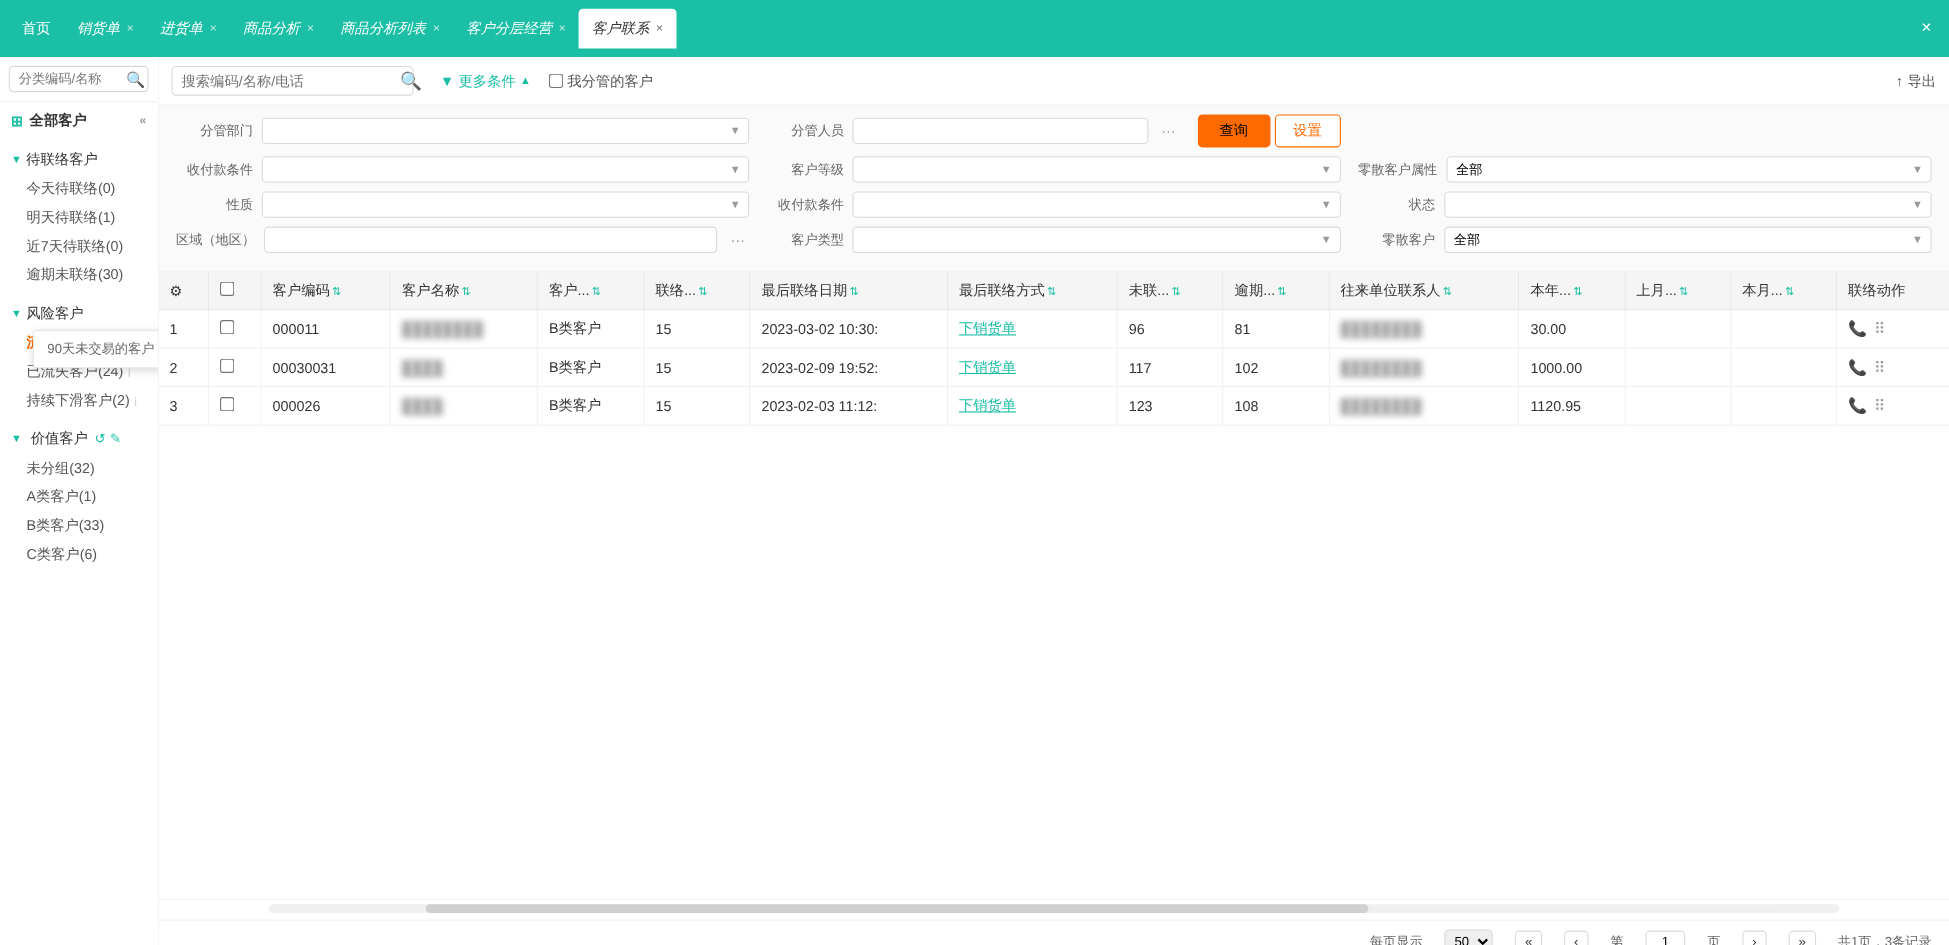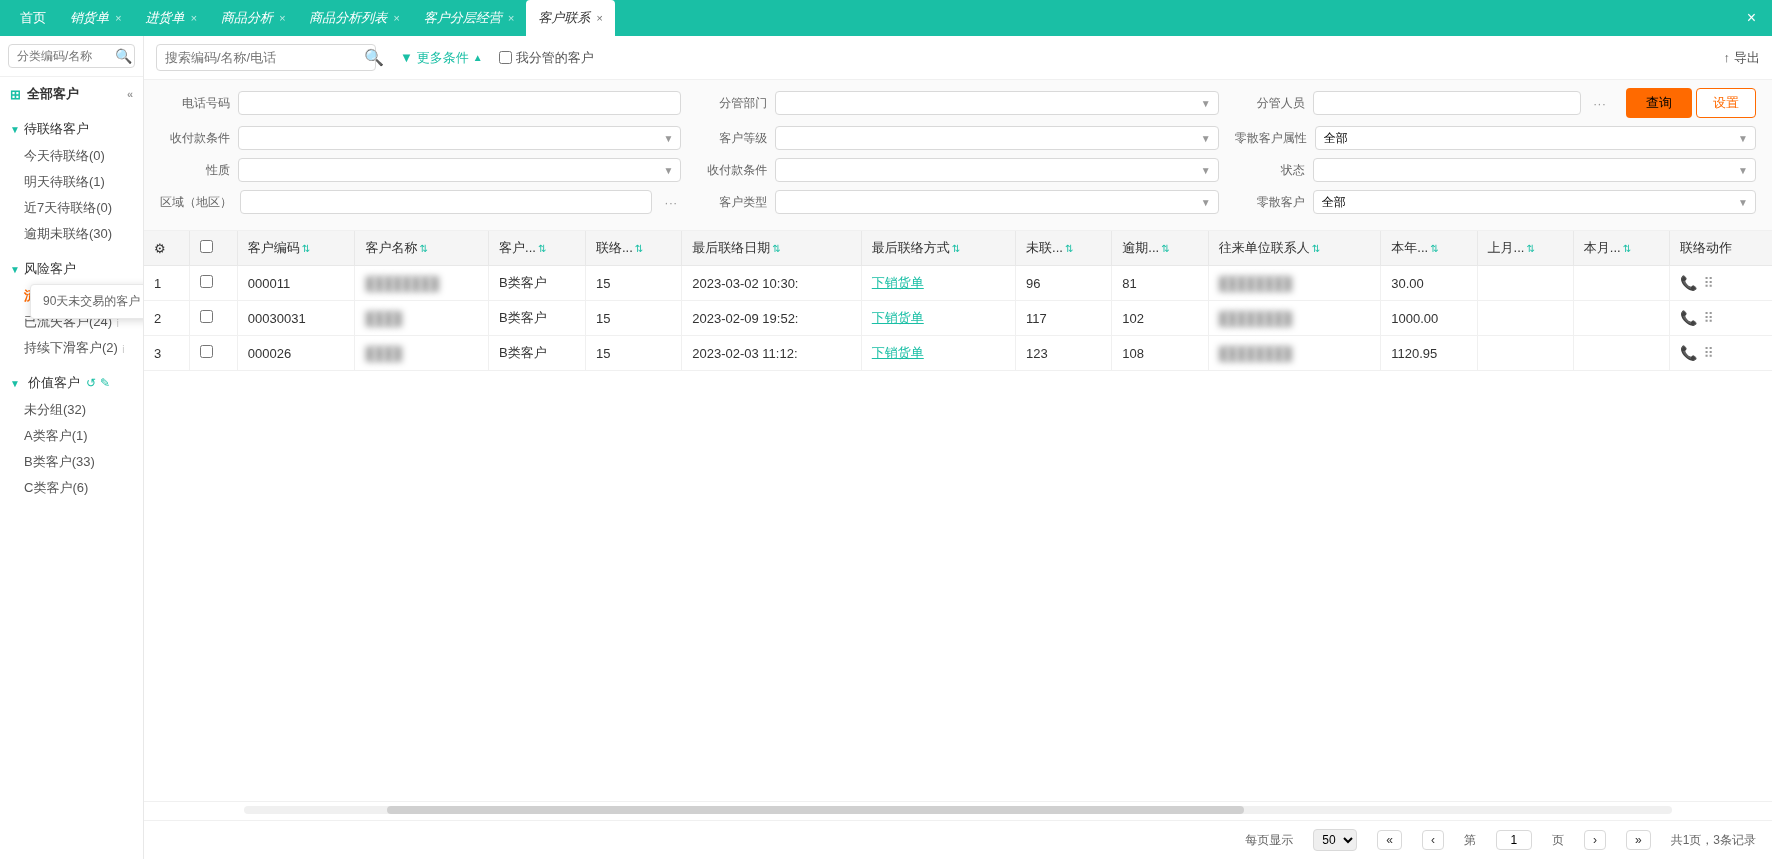--- a/index.html
+++ b/index.html
@@ -1,21 +1,21 @@
 <!DOCTYPE html>
 <html><head>
   <meta charset="utf-8">
   <style>
     * { box-sizing: border-box; margin: 0; padding: 0; font-family: 'Microsoft YaHei', Arial, sans-serif; font-size: 13px; }
     body { background: #f5f5f5; overflow: hidden; }
 
     
     .top-nav {
       background: #1abfa5;
-      height: 36px;
+      height: 52px;
       display: flex;
       align-items: center;
       padding: 0 8px;
       color: white;
     }
     .nav-tab {
       display: inline-flex;
       align-items: center;
       padding: 0 12px;
       height: 36px;
@@ -539,24 +539,20 @@
         <button class="export-btn">
           <span>↑</span>
           <span>导出</span>
         </button>
       </div>
     </div>
 
     <div class="filter-panel">
       <div class="filter-row">
 
-        <div class="filter-field">
-          <span class="filter-label">电话号码</span>
-          <input class="filter-input" type="text" style="">
-        </div>
 
         <div class="filter-field">
           <span class="filter-label">分管部门</span>
           <div class="filter-select-wrap">
             <select><option></option></select>
             <span class="chevron">▼</span>
           </div>
         </div>
 
         <div class="filter-field">

